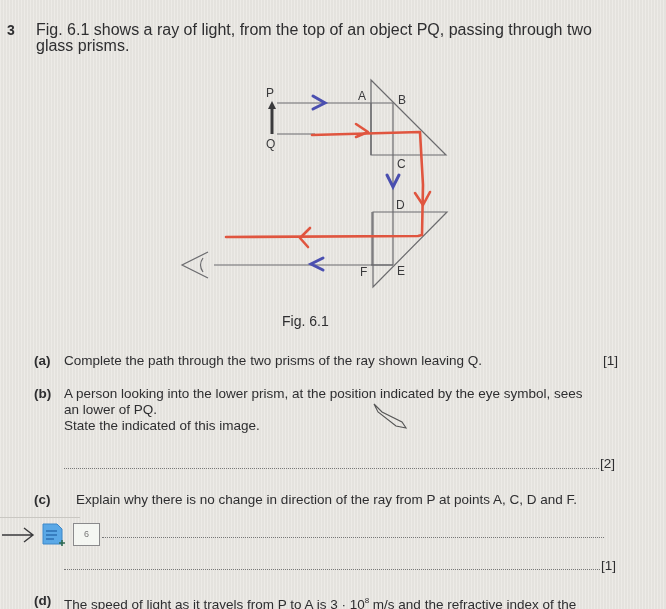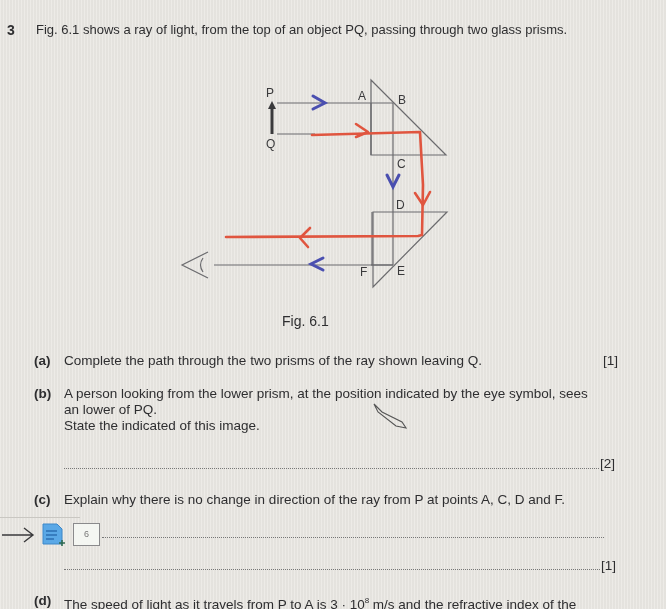--- a/index.html
+++ b/index.html
@@ -3,21 +3,21 @@
 <meta charset="utf-8">
 <style>
   html,body{margin:0;padding:0;}
   body{width:666px;height:609px;overflow:hidden;position:relative;
     background:#e9e7e2;
     background-image:repeating-linear-gradient(90deg, rgba(255,255,255,0.18) 0 1px, rgba(0,0,0,0.02) 1px 3px);
     font-family:"Liberation Sans", sans-serif;color:#2e2e30;}
   .abs{position:absolute;}
   .txt{font-size:13.5px;line-height:16px;white-space:nowrap;}
   .qnum{left:7px;top:22px;font-weight:bold;font-size:14px;}
-  .intro{left:36px;top:22px;width:590px;white-space:normal;font-size:13px;line-height:16px;}
+  .intro{left:36px;top:22px;width:590px;white-space:normal;font-size:16px;line-height:16px;}
   .figcap{left:282px;top:313px;font-size:14px;}
   .label{font-weight:bold;}
   .marks{font-size:13.5px;}
   .dots{border-bottom:1px dotted #777;height:0;}
   .tb-line{left:0;top:517px;width:80px;border-top:1px solid #c9c7c2;}
   .fig{left:170px;top:75px;}
 </style>
 </head>
 <body>
 
@@ -75,32 +75,32 @@
   </g>
 </svg>
 
 <div class="abs txt figcap">Fig. 6.1</div>
 
 <div class="abs txt label" style="left:34px;top:353px;">(a)</div>
 <div class="abs txt" style="left:64px;top:353px;">Complete the path through the two prisms of the ray shown leaving Q.</div>
 <div class="abs txt marks" style="left:603px;top:353px;">[1]</div>
 
 <div class="abs txt label" style="left:34px;top:386px;">(b)</div>
-<div class="abs txt" style="left:64px;top:386px;">A person looking from the lower prism, at the position indicated by the eye symbol, sees</div>
+<div class="abs txt" style="left:64px;top:386px;">A person looking into the lower prism, at the position indicated by the eye symbol, sees</div>
 <div class="abs txt" style="left:64px;top:402px;">an lower of PQ.</div>
 <div class="abs txt" style="left:64px;top:418px;">State the indicated of this image.</div>
 
 <svg class="abs" style="left:372px;top:402px;" width="40" height="28">
   <path d="M2,2 L10,10 L30,20 L34,26 L24,24 L6,10 Z" fill="none" stroke="#555" stroke-width="1.1"></path>
 </svg>
 <div class="abs dots" style="left:64px;top:468px;width:535px;"></div>
 <div class="abs txt marks" style="left:600px;top:456px;">[2]</div>
 
 <div class="abs txt label" style="left:34px;top:492px;">(c)</div>
-<div class="abs txt" style="left:64px;top:492px;">Explain why there is no change in direction of the ray from P at points A, C, D and F.</div>
+<div class="abs txt" style="left:76px;top:492px;">Explain why there is no change in direction of the ray from P at points A, C, D and F.</div>
 
 <div class="abs tb-line"></div>
 <svg class="abs" style="left:2px;top:525px;" width="34" height="20">
   <path d="M0,10 L30,10 M22,3 L31,10 L22,17" stroke="#3a3a3c" stroke-width="1.4" fill="none"></path>
 </svg>
 <svg class="abs" style="left:42px;top:523px;" width="26" height="24">
   <path d="M1,1 L15,1 L20,6 L20,21 L1,21 Z" fill="#5aa8e6" stroke="#3d87c8"></path>
   <line x1="4" y1="8" x2="15" y2="8" stroke="#2d6fb2" stroke-width="1.5"></line>
   <line x1="4" y1="12" x2="15" y2="12" stroke="#2d6fb2" stroke-width="1.5"></line>
   <line x1="4" y1="16" x2="12" y2="16" stroke="#2d6fb2" stroke-width="1.5"></line>

